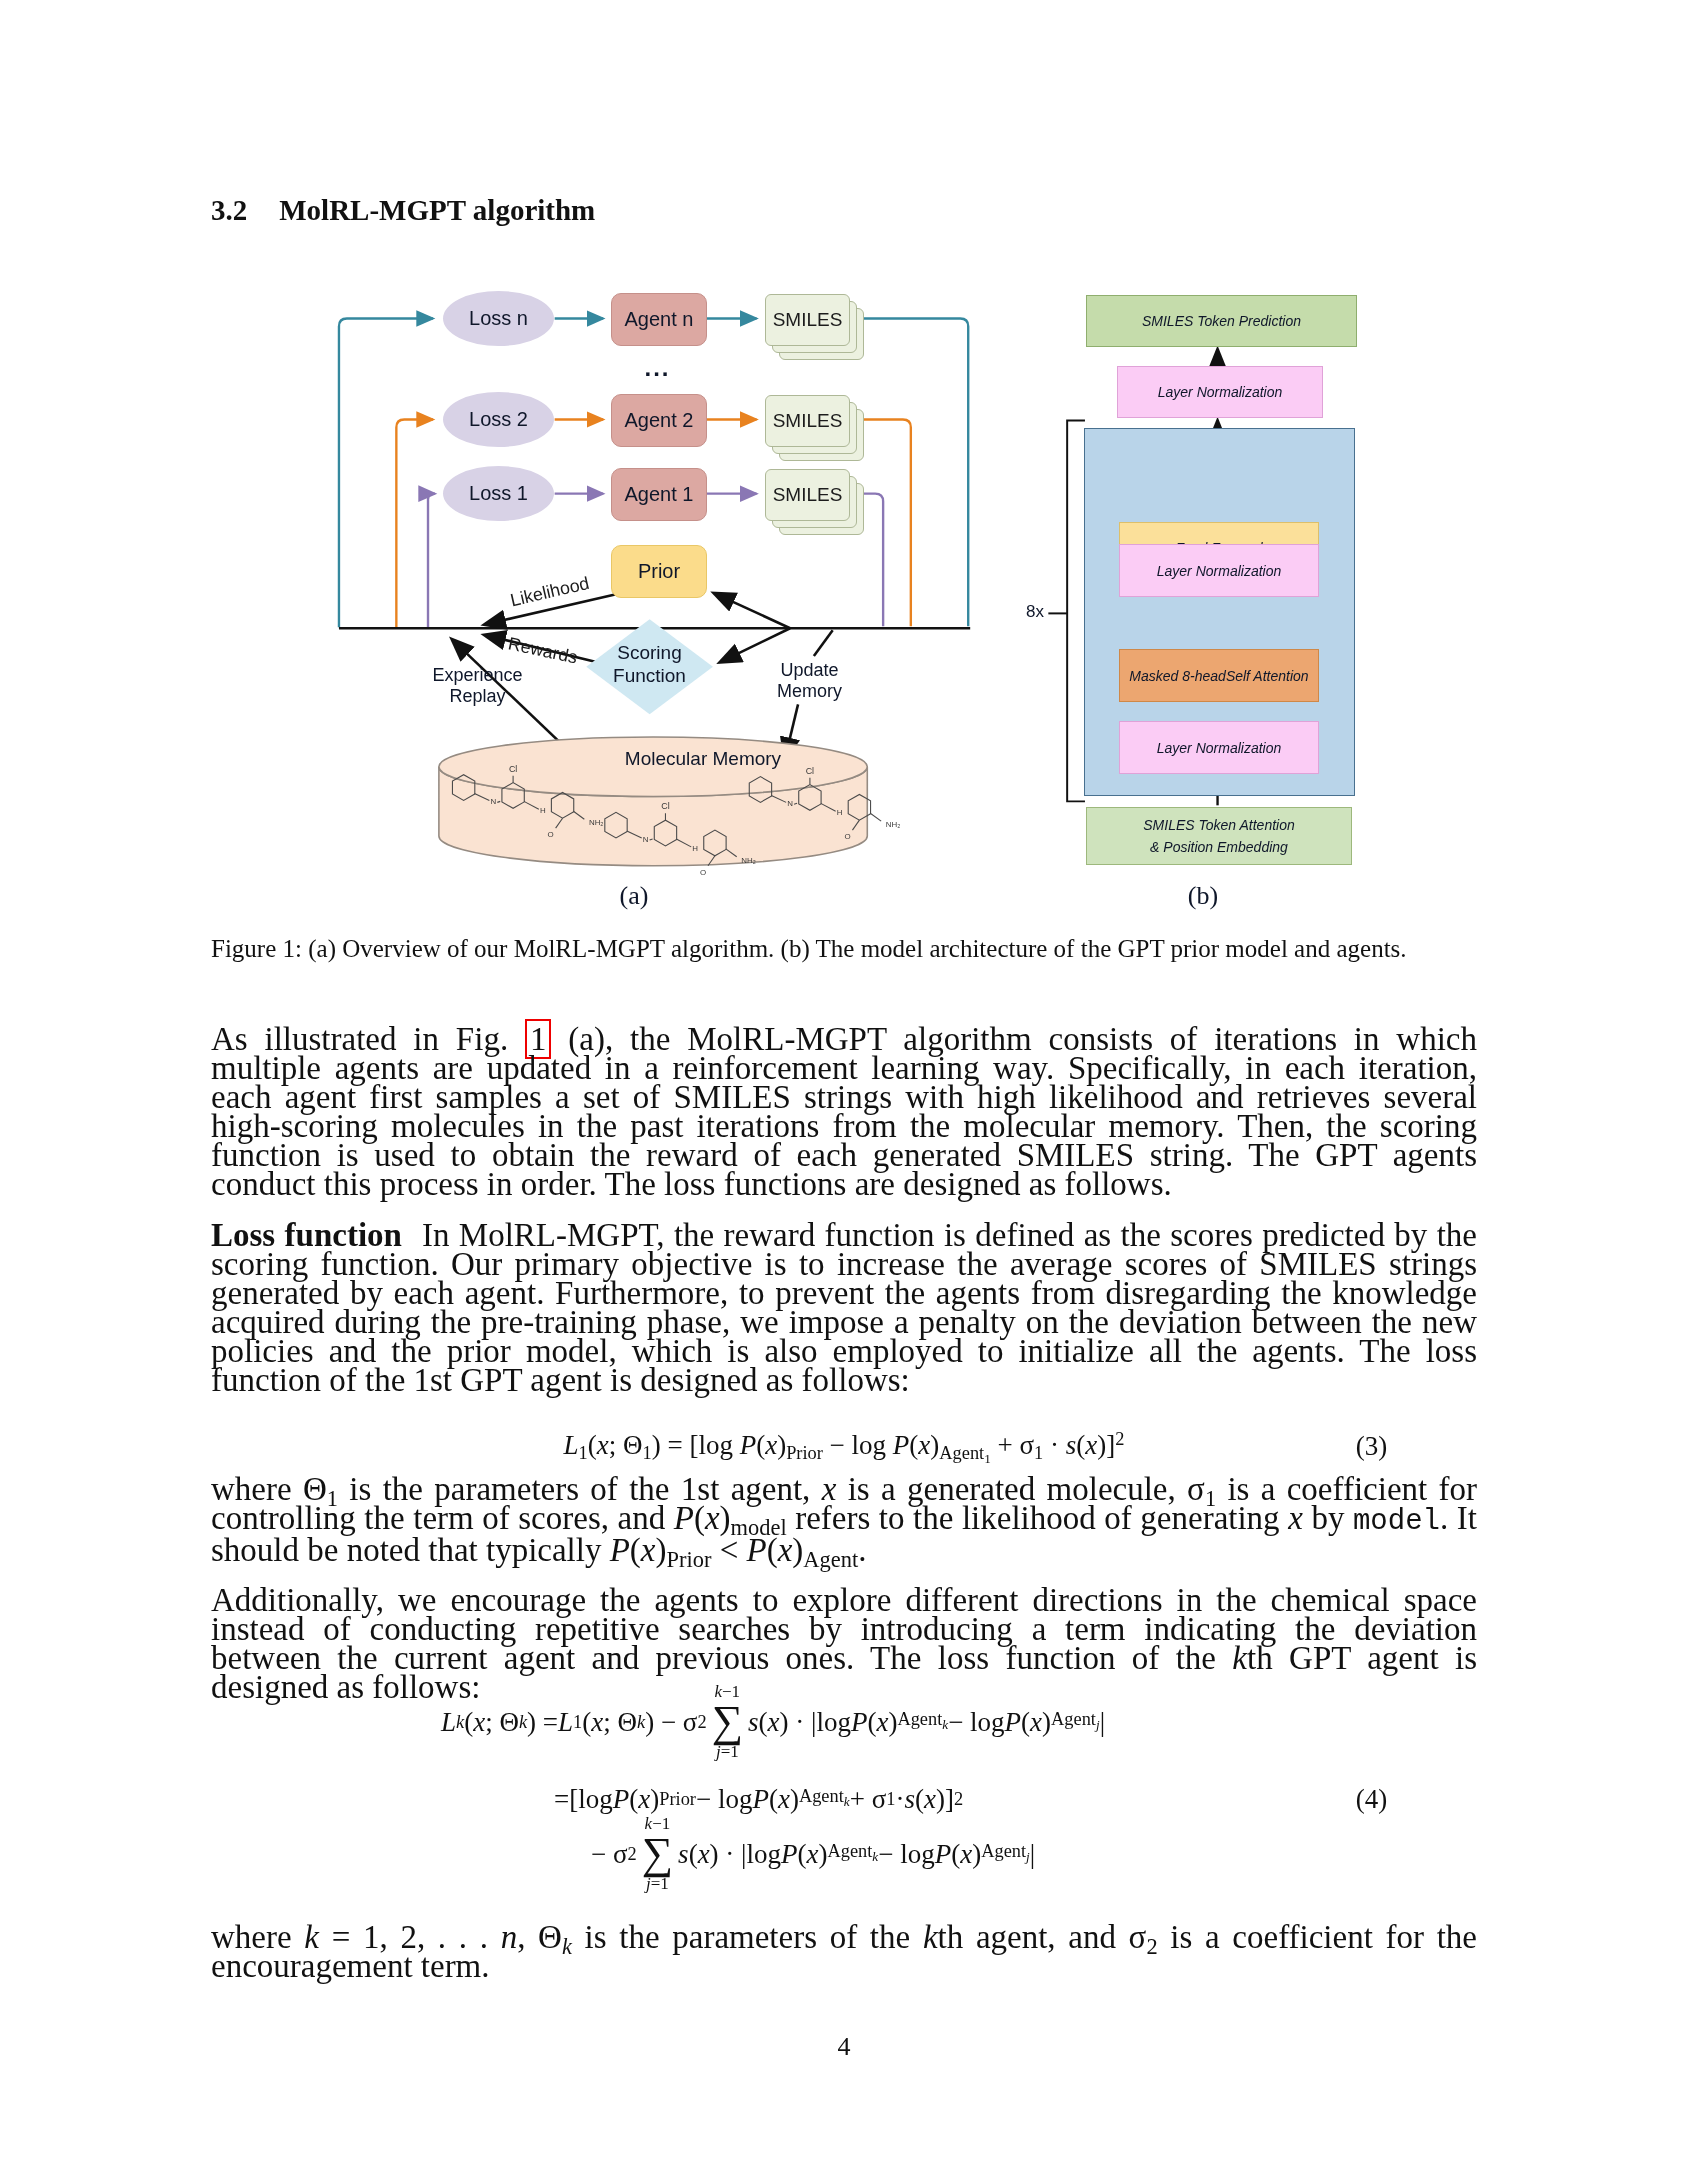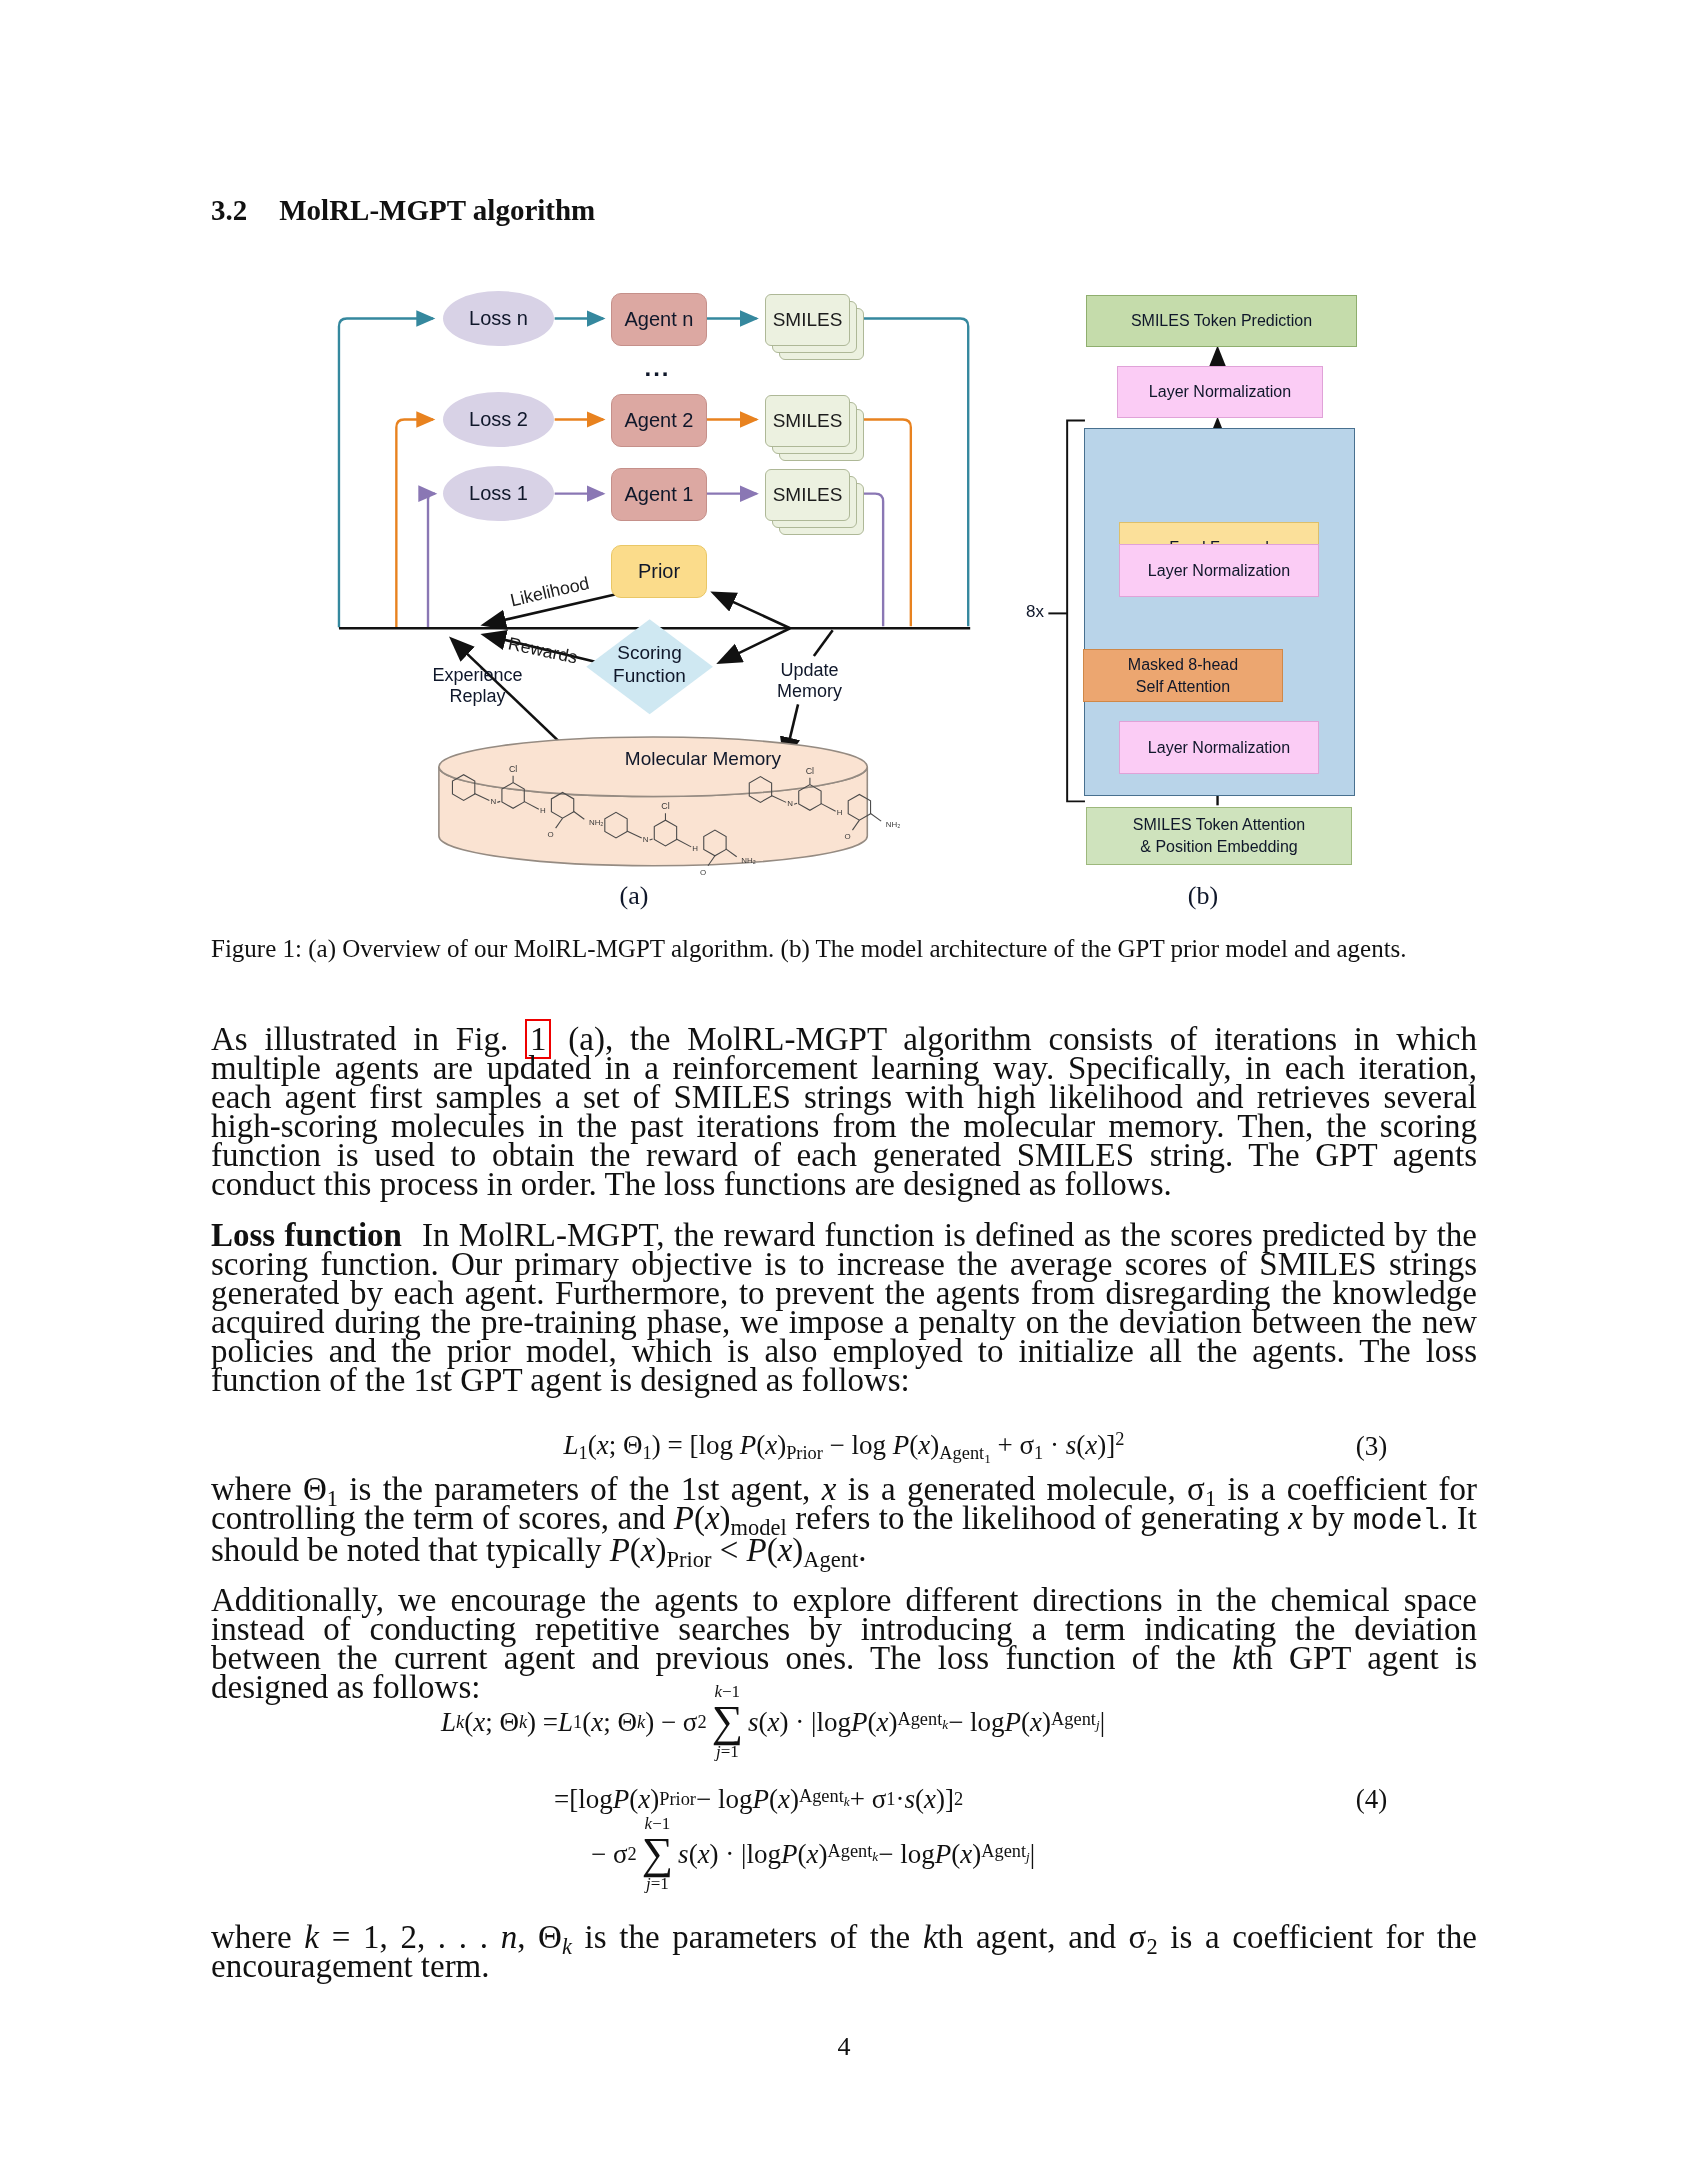--- a/index.html
+++ b/index.html
@@ -44,21 +44,21 @@
   .smalllbl { font-size:18px; line-height:21px; }
   .memtitle { left:376px; top:471px; width:198px; font-size:19px; }
   .scoringtxt { left:362px; top:364px; width:119px; font-size:19px; line-height:23px; }
   .bbox { border:1.5px solid; }
   .pb-green { background:#c5dcab; border-color:#8fae6e; }
   .pb-pink  { background:#fbccf5; border-color:#e0a2d8; }
   .pb-blue  { background:#b9d4e9; border-color:#48708f; }
   .pb-yel   { background:#fbe09a; border-color:#ddbf6a;margin-top:47px; }
   .pb-org   { background:#eca670; border-color:#cf8848; }
   .pb-emb   { background:#cfe3bd; border-color:#9db87c; }
-  .pblabel  { font-size:16px; line-height:22px; }
+  .pblabel  { font-size:14px; line-height:22px;font-style:italic; }
   .panel-label { font-size:26px; font-family:"Liberation Serif", serif; width:158px; }
   .diagtext { font-family:"Liberation Sans", sans-serif; font-size:18px; fill:#1c1c1c; }
   .repeat8x { left:782px; top:325px; width:34px; font-size:17px; justify-content:flex-end; }
 </style>
 </head>
 <body>
 
 <div id="page">
 
   <div class="heading">
@@ -232,21 +232,21 @@
     <div class="fnode smalllbl" style="left:522px; top:383px; width:119px; flex-direction:column">
       <span>Update</span>
       <span>Memory</span>
     </div>
 
     <div class="fnode bbox pb-blue" style="left:856px; top:151px; width:269px; height:366px"></div>
     <div class="fnode bbox pb-green pblabel" style="left:858px; top:18px;  width:269px; height:50px">SMILES Token Prediction</div>
     <div class="fnode bbox pb-pink pblabel" style="left:889px; top:89px;  width:204px; height:50px">Layer Normalization</div>
     <div class="fnode bbox pb-yel pblabel" style="left:891px; top:198px; width:198px; height:50px">Feed Forward</div>
     <div class="fnode bbox pb-pink pblabel" style="left:891px; top:267px; width:198px; height:51px">Layer Normalization</div>
-    <div class="fnode bbox pb-org pblabel" style="left:855px; top:372px; width:198px; height:51px; flex-direction:column">
+    <div class="fnode bbox pb-org pblabel" style="left:891px; top:372px; width:198px; height:51px; flex-direction:row">
       <span>Masked 8-head</span>
       <span>Self Attention</span>
     </div>
     <div class="fnode bbox pb-pink pblabel" style="left:891px; top:444px; width:198px; height:51px">Layer Normalization</div>
     <div class="fnode bbox pb-emb pblabel" style="left:858px; top:530px; width:264px; height:56px; flex-direction:column">
       <span>SMILES Token Attention</span>
       <span>&amp; Position Embedding</span>
     </div>
     <div class="fnode repeat8x">8x</div>
 

